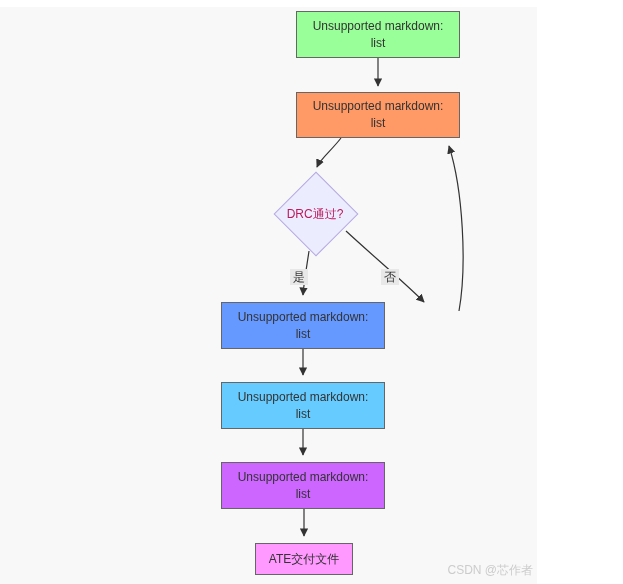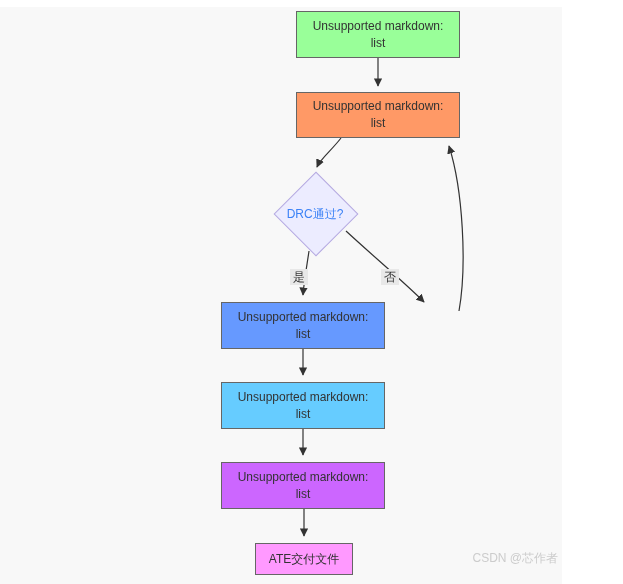--- a/index.html
+++ b/index.html
@@ -1,39 +1,39 @@
 <!DOCTYPE html>
 <html><head>
 <meta charset="utf-8">
 <style>
   html,body{margin:0;padding:0;background:#ffffff;}
   .stage{position:relative;width:537px;height:584px;background:#ffffff;overflow:hidden;
-         font-family:"Liberation Sans","DejaVu Sans",sans-serif;padding-left:25px;}
+         font-family:"Liberation Sans","DejaVu Sans",sans-serif;}
   .canvas{position:absolute;left:0;top:7px;width:623px;height:577px;background:#f8f8f8;}
   .edges{position:absolute;left:0;top:0;width:623px;height:584px;}
   .node{position:absolute;box-sizing:border-box;display:flex;flex-direction:column;
         align-items:center;justify-content:center;text-align:center;
         font-size:12px;line-height:17px;color:#333;border:1.5px solid #666;}
   .node span{display:block;white-space:nowrap;}
   .n1{left:296px;top:11px;width:164px;height:47px;}
   .n2{left:296px;top:92px;width:164px;height:46px;}
   .n3{left:221px;top:302px;width:164px;height:47px;}
   .n4{left:221px;top:382px;width:164px;height:47px;}
   .n5{left:221px;top:462px;width:164px;height:47px;}
   .ate{left:255px;top:543px;width:98px;height:32px;}
   .drcfix{left:416px;top:311px;width:80px;height:32px;border:1px solid #b5a9e0;}
   .diamond-shape{position:absolute;left:286px;top:184px;width:58px;height:58px;
         background:#ececff;border:1px solid #b5a9e0;transform:rotate(45deg);}
   .diamond-label{position:absolute;left:273px;top:206px;width:84px;text-align:center;
-        font-size:12px;color:#3b82f6;}
+        font-size:12px;color:#be185d;}
   .edge-label{position:absolute;transform:translate(-50%,-50%);background:#e8e8e8;
         padding:1px 3px;font-size:12px;color:#333;line-height:14px;}
   .lbl-yes{left:299px;top:277px;}
   .lbl-no{left:390px;top:277px;}
-  .watermark{position:absolute;right:4px;bottom:17px;font-size:12px;color:#ccc;}
+  .watermark{position:absolute;right:4px;bottom:5px;font-size:12px;color:#ccc;}
 </style>
 </head>
 <body>
 
 <div class="stage">
   <div class="canvas"></div>
 
   <svg class="edges" viewBox="0 0 623 584">
     <defs>
       <marker id="arrow" viewBox="0 0 10 10" refX="9" refY="5" markerWidth="7" markerHeight="7" orient="auto">

